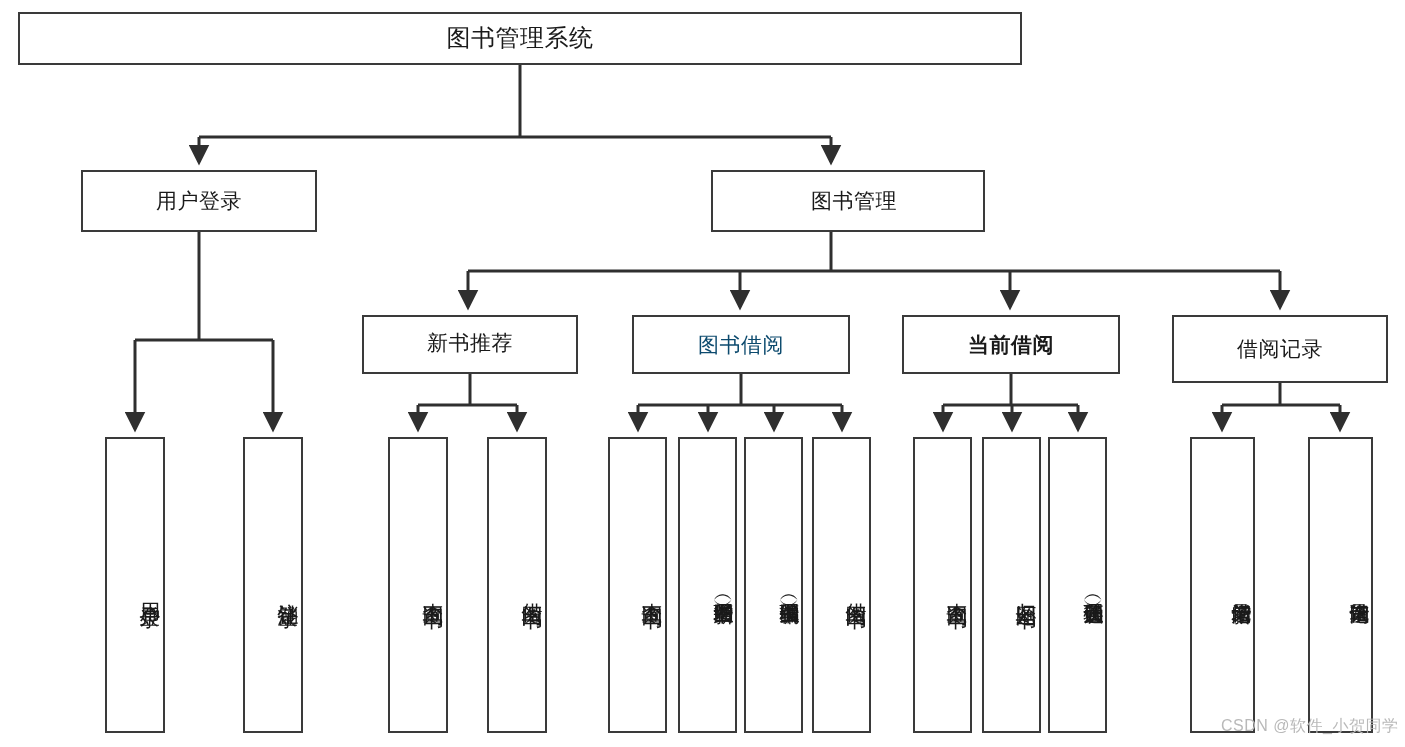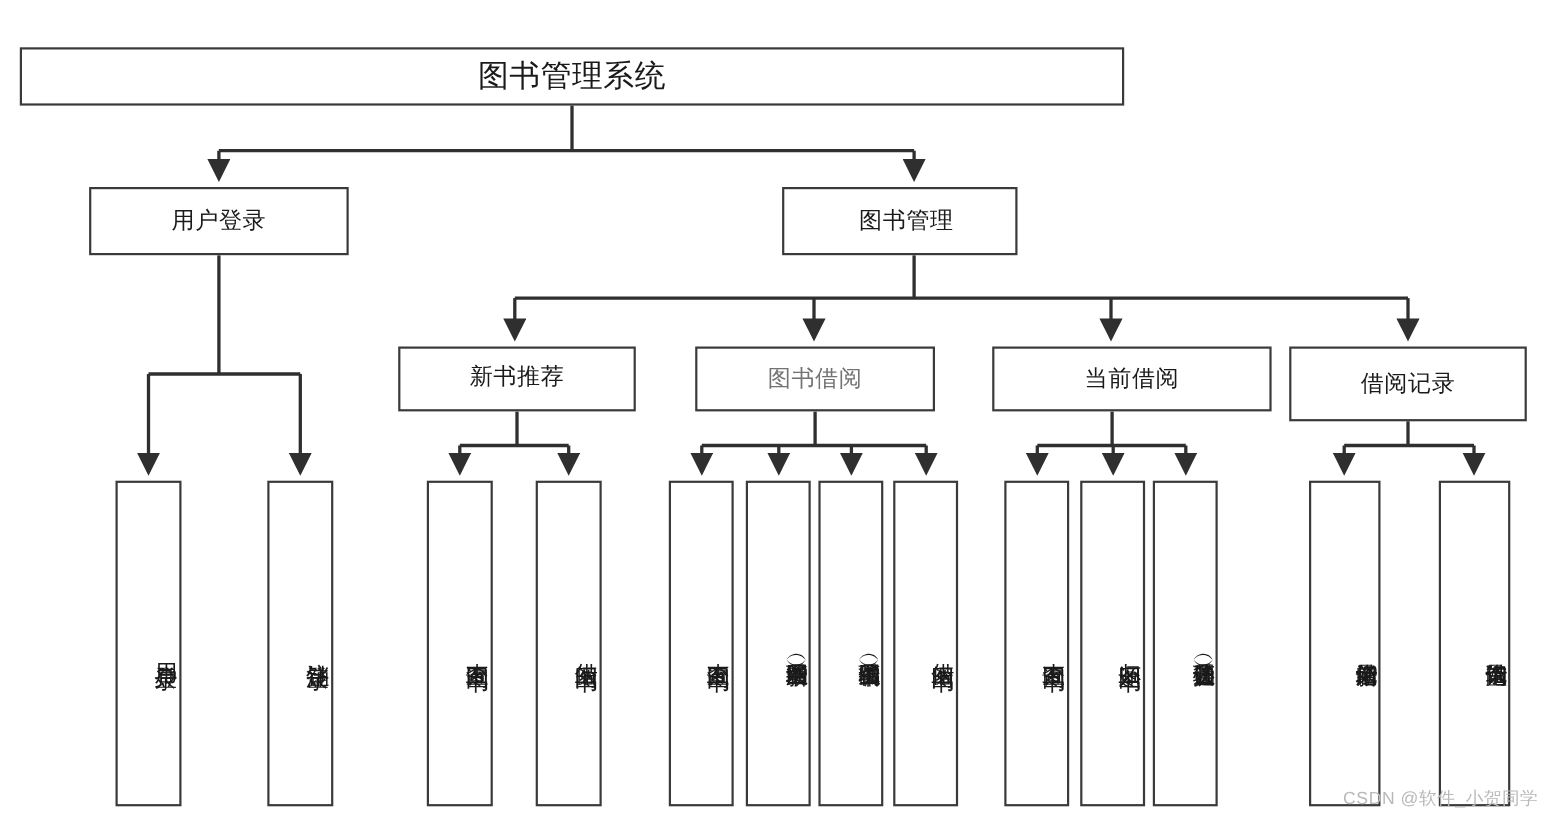--- a/index.html
+++ b/index.html
@@ -36,22 +36,21 @@
     justify-content: center;
     color: #1a1a1a;
   }
   .node-h {
     font-size: 21px;
     letter-spacing: 0.5px;
     line-height: 1.1;
     white-space: nowrap;
   }
   .node-root {
-    font-size: 28px;
-    margin-top: 31px;
+    font-size: 24px;
   }
   .node-v {
     writing-mode: vertical-rl;
     text-orientation: upright;
     font-size: 21px;
     line-height: 1.28;
     letter-spacing: 2px;
     align-items: flex-start;
     justify-content: center;
     padding-top: 10px;
@@ -124,25 +123,25 @@
       <path d="M 1280 374 L 1280 405"></path>
       <path d="M 1222 405 L 1340 405"></path>
       <path d="M 1222 405 L 1222 429" marker-end="url(#arrow)"></path>
       <path d="M 1340 405 L 1340 429" marker-end="url(#arrow)"></path>
     </g>
   </svg>
 
   <div class="node node-h node-root" style="left: 18px; top: 12px; width: 1004px; height: 53px; border-color: rgb(58, 58, 58); background: rgb(255, 255, 255); color: rgb(26, 26, 26);">图书管理系统</div>
 
   <div class="node node-h" style="left: 81px; top: 170px; width: 236px; height: 62px; border-color: rgb(58, 58, 58); background: rgb(255, 255, 255); color: rgb(26, 26, 26);">用户登录</div>
-  <div class="node node-h" style="left: 711px; top: 170px; width: 214px; height: 62px; border-color: rgb(58, 58, 58); background: rgb(255, 255, 255); color: rgb(26, 26, 26); padding-left: 12px;">图书管理</div>
+  <div class="node node-h" style="left: 711px; top: 170px; width: 274px; height: 62px; border-color: rgb(58, 58, 58); background: rgb(255, 255, 255); color: rgb(26, 26, 26); padding-left: 12px;">图书管理</div>
 
   <div class="node node-h" style="left: 362px; top: 315px; width: 216px; height: 59px; border-color: rgb(58, 58, 58); background: rgb(255, 255, 255); color: rgb(26, 26, 26); font-family: Liberation Mono, monospace;">新书推荐</div>
-  <div class="node node-h" style="left: 632px; top: 315px; width: 218px; height: 59px; border-color: rgb(58, 58, 58); background: rgb(255, 255, 255); color: #737373;">图书借阅</div>
-  <div class="node node-h" style="left: 902px; top: 315px; width: 254px; height: 59px; border-color: rgb(58, 58, 58); background: rgb(255, 255, 255); color: rgb(26, 26, 26);">当前借阅</div>
+  <div class="node node-h" style="left: 632px; top: 315px; width: 218px; height: 59px; border-color: rgb(58, 58, 58); background: rgb(255, 255, 255); color: #0c4a6e;">图书借阅</div>
+  <div class="node node-h" style="left: 902px; top: 315px; width: 218px; height: 59px; border-color: rgb(58, 58, 58); background: rgb(255, 255, 255); color: rgb(26, 26, 26); font-weight: bold;">当前借阅</div>
   <div class="node node-h" style="left: 1172px; top: 315px; width: 216px; height: 68px; border-color: rgb(58, 58, 58); background: rgb(255, 255, 255); color: rgb(26, 26, 26);">借阅记录</div>
 
   <div class="node node-v" style="left: 105px; top: 437px; width: 60px; height: 296px; border-color: rgb(58, 58, 58); background: rgb(255, 255, 255); color: rgb(26, 26, 26);">用户登录</div>
   <div class="node node-v" style="left: 243px; top: 437px; width: 60px; height: 296px; border-color: rgb(58, 58, 58); background: rgb(255, 255, 255); color: rgb(26, 26, 26);">注销登录</div>
   <div class="node node-v" style="left: 388px; top: 437px; width: 60px; height: 296px; border-color: rgb(58, 58, 58); background: rgb(255, 255, 255); color: rgb(26, 26, 26);">查询图书</div>
   <div class="node node-v" style="left: 487px; top: 437px; width: 60px; height: 296px; border-color: rgb(58, 58, 58); background: rgb(255, 255, 255); color: rgb(26, 26, 26);">借阅图书</div>
   <div class="node node-v" style="left: 608px; top: 437px; width: 59px; height: 296px; border-color: rgb(58, 58, 58); background: rgb(255, 255, 255); color: rgb(26, 26, 26);">查询图书</div>
   <div class="node node-v tight" style="left: 678px; top: 437px; width: 59px; height: 296px; border-color: rgb(58, 58, 58); background: rgb(255, 255, 255); color: rgb(26, 26, 26);">新增图书（管理员）</div>
   <div class="node node-v tight" style="left: 744px; top: 437px; width: 59px; height: 296px; border-color: rgb(58, 58, 58); background: rgb(255, 255, 255); color: rgb(26, 26, 26);">编辑图书（管理员）</div>
   <div class="node node-v" style="left: 812px; top: 437px; width: 59px; height: 296px; border-color: rgb(58, 58, 58); background: rgb(255, 255, 255); color: rgb(26, 26, 26);">借阅图书</div>

